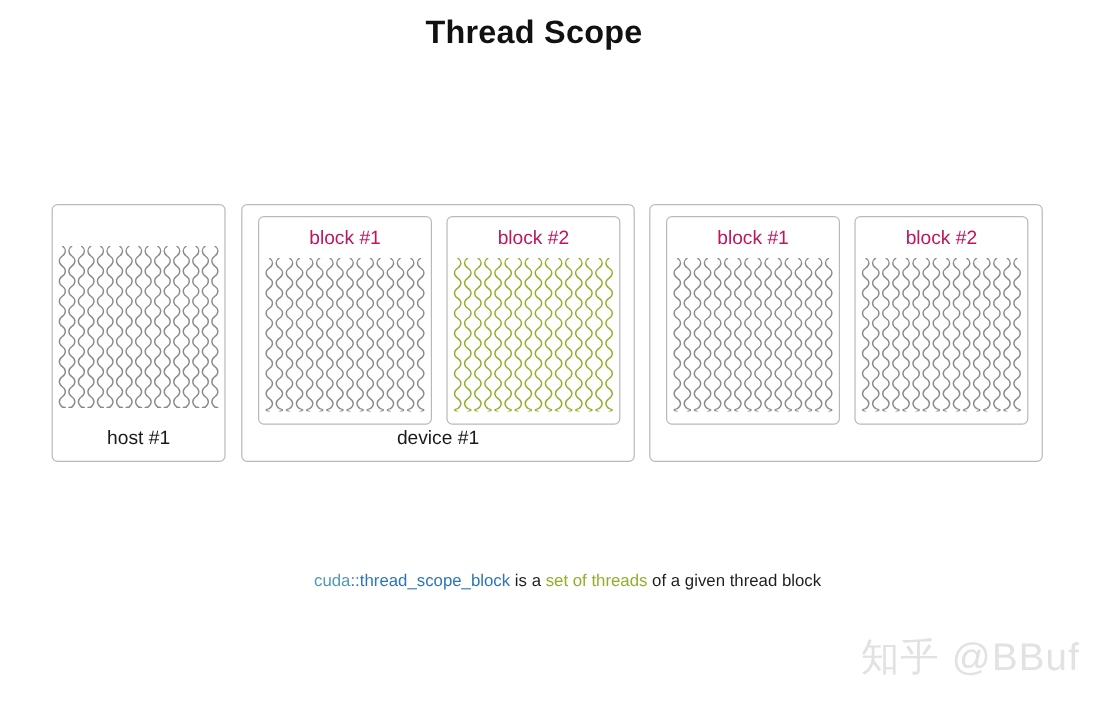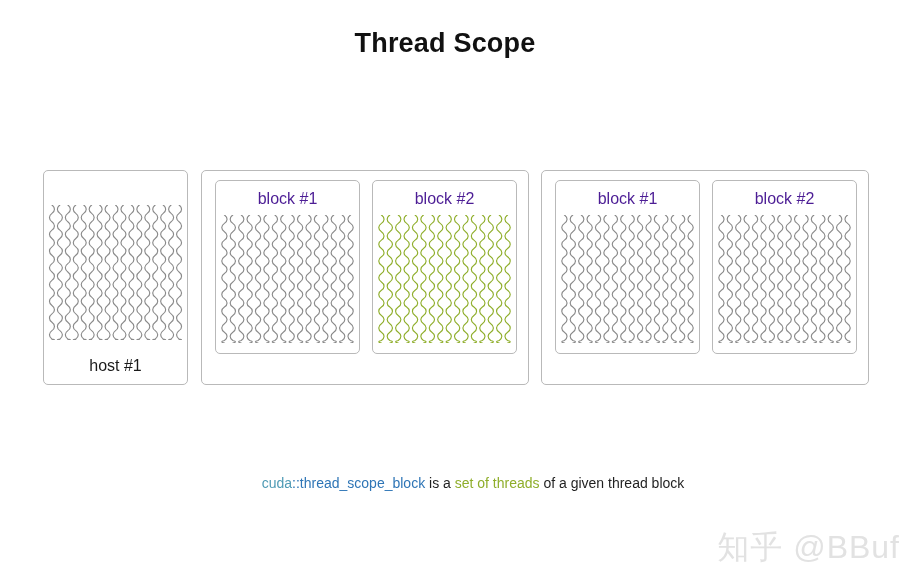--- a/index.html
+++ b/index.html
@@ -13,21 +13,21 @@
     position: relative;
     overflow: hidden;
     font-family: "Liberation Sans", sans-serif;
     color: #1a1a1a;
     -webkit-font-smoothing: antialiased;
   }
 
   
   .slide-title {
     position: absolute;
-    top: 28px;
+    top: 12px;
     left: 0;
     width: 890px;
     text-align: center;
     font-size: 27px;
     font-weight: bold;
     letter-spacing: 0.2px;
     color: #111111;
   }
 
   
@@ -70,21 +70,21 @@
     background: #ffffff;
   }
 
   .block-label {
     position: absolute;
     left: 0;
     right: 0;
     top: 8px;
     text-align: center;
     font-size: 16px;
-    color: #4c1d95;
+    color: #be185d;
     line-height: 20px;
   }
 
   
   .threads {
     position: absolute;
     left: 0;
     right: 0;
   }
   .threads svg { display: block; width: 100%; height: 100%; }
@@ -191,20 +191,21 @@
             <path d="M 70.00 0 C 67.06 2.34, 67.06 6.16, 70.00 8.50 C 72.94 10.84, 72.94 14.66, 70.00 17.00 C 67.06 19.34, 67.06 23.16, 70.00 25.50 C 72.94 27.84, 72.94 31.66, 70.00 34.00 C 67.06 36.34, 67.06 40.16, 70.00 42.50 C 72.94 44.84, 72.94 48.66, 70.00 51.00 C 67.06 53.34, 67.06 57.16, 70.00 59.50 C 72.94 61.84, 72.94 65.66, 70.00 68.00 C 67.06 70.34, 67.06 74.16, 70.00 76.50 C 72.94 78.84, 72.94 82.66, 70.00 85.00 C 67.06 87.34, 67.06 91.16, 70.00 93.50 C 72.94 95.84, 72.94 99.66, 70.00 102.00 C 67.06 104.34, 67.06 108.16, 70.00 110.50 C 72.94 112.84, 72.94 116.66, 70.00 119.00 C 67.06 121.34, 67.06 125.16, 70.00 127.50 C 72.94 128.19, 72.94 129.31, 70.00 130.00" fill="none" stroke="#8fae2b" stroke-width="1.15" stroke-linecap="round" vector-effect="non-scaling-stroke"></path>
             <path d="M 77.00 0 C 79.94 2.34, 79.94 6.16, 77.00 8.50 C 74.06 10.84, 74.06 14.66, 77.00 17.00 C 79.94 19.34, 79.94 23.16, 77.00 25.50 C 74.06 27.84, 74.06 31.66, 77.00 34.00 C 79.94 36.34, 79.94 40.16, 77.00 42.50 C 74.06 44.84, 74.06 48.66, 77.00 51.00 C 79.94 53.34, 79.94 57.16, 77.00 59.50 C 74.06 61.84, 74.06 65.66, 77.00 68.00 C 79.94 70.34, 79.94 74.16, 77.00 76.50 C 74.06 78.84, 74.06 82.66, 77.00 85.00 C 79.94 87.34, 79.94 91.16, 77.00 93.50 C 74.06 95.84, 74.06 99.66, 77.00 102.00 C 79.94 104.34, 79.94 108.16, 77.00 110.50 C 74.06 112.84, 74.06 116.66, 77.00 119.00 C 79.94 121.34, 79.94 125.16, 77.00 127.50 C 74.06 128.19, 74.06 129.31, 77.00 130.00" fill="none" stroke="#8fae2b" stroke-width="1.15" stroke-linecap="round" vector-effect="non-scaling-stroke"></path>
             <path d="M 84.00 0 C 81.06 2.34, 81.06 6.16, 84.00 8.50 C 86.94 10.84, 86.94 14.66, 84.00 17.00 C 81.06 19.34, 81.06 23.16, 84.00 25.50 C 86.94 27.84, 86.94 31.66, 84.00 34.00 C 81.06 36.34, 81.06 40.16, 84.00 42.50 C 86.94 44.84, 86.94 48.66, 84.00 51.00 C 81.06 53.34, 81.06 57.16, 84.00 59.50 C 86.94 61.84, 86.94 65.66, 84.00 68.00 C 81.06 70.34, 81.06 74.16, 84.00 76.50 C 86.94 78.84, 86.94 82.66, 84.00 85.00 C 81.06 87.34, 81.06 91.16, 84.00 93.50 C 86.94 95.84, 86.94 99.66, 84.00 102.00 C 81.06 104.34, 81.06 108.16, 84.00 110.50 C 86.94 112.84, 86.94 116.66, 84.00 119.00 C 81.06 121.34, 81.06 125.16, 84.00 127.50 C 86.94 128.19, 86.94 129.31, 84.00 130.00" fill="none" stroke="#8fae2b" stroke-width="1.15" stroke-linecap="round" vector-effect="non-scaling-stroke"></path>
             <path d="M 91.00 0 C 93.94 2.34, 93.94 6.16, 91.00 8.50 C 88.06 10.84, 88.06 14.66, 91.00 17.00 C 93.94 19.34, 93.94 23.16, 91.00 25.50 C 88.06 27.84, 88.06 31.66, 91.00 34.00 C 93.94 36.34, 93.94 40.16, 91.00 42.50 C 88.06 44.84, 88.06 48.66, 91.00 51.00 C 93.94 53.34, 93.94 57.16, 91.00 59.50 C 88.06 61.84, 88.06 65.66, 91.00 68.00 C 93.94 70.34, 93.94 74.16, 91.00 76.50 C 88.06 78.84, 88.06 82.66, 91.00 85.00 C 93.94 87.34, 93.94 91.16, 91.00 93.50 C 88.06 95.84, 88.06 99.66, 91.00 102.00 C 93.94 104.34, 93.94 108.16, 91.00 110.50 C 88.06 112.84, 88.06 116.66, 91.00 119.00 C 93.94 121.34, 93.94 125.16, 91.00 127.50 C 88.06 128.19, 88.06 129.31, 91.00 130.00" fill="none" stroke="#8fae2b" stroke-width="1.15" stroke-linecap="round" vector-effect="non-scaling-stroke"></path>
             <path d="M 98.00 0 C 95.06 2.34, 95.06 6.16, 98.00 8.50 C 100.94 10.84, 100.94 14.66, 98.00 17.00 C 95.06 19.34, 95.06 23.16, 98.00 25.50 C 100.94 27.84, 100.94 31.66, 98.00 34.00 C 95.06 36.34, 95.06 40.16, 98.00 42.50 C 100.94 44.84, 100.94 48.66, 98.00 51.00 C 95.06 53.34, 95.06 57.16, 98.00 59.50 C 100.94 61.84, 100.94 65.66, 98.00 68.00 C 95.06 70.34, 95.06 74.16, 98.00 76.50 C 100.94 78.84, 100.94 82.66, 98.00 85.00 C 95.06 87.34, 95.06 91.16, 98.00 93.50 C 100.94 95.84, 100.94 99.66, 98.00 102.00 C 95.06 104.34, 95.06 108.16, 98.00 110.50 C 100.94 112.84, 100.94 116.66, 98.00 119.00 C 95.06 121.34, 95.06 125.16, 98.00 127.50 C 100.94 128.19, 100.94 129.31, 98.00 130.00" fill="none" stroke="#8fae2b" stroke-width="1.15" stroke-linecap="round" vector-effect="non-scaling-stroke"></path>
             <path d="M 105.00 0 C 107.94 2.34, 107.94 6.16, 105.00 8.50 C 102.06 10.84, 102.06 14.66, 105.00 17.00 C 107.94 19.34, 107.94 23.16, 105.00 25.50 C 102.06 27.84, 102.06 31.66, 105.00 34.00 C 107.94 36.34, 107.94 40.16, 105.00 42.50 C 102.06 44.84, 102.06 48.66, 105.00 51.00 C 107.94 53.34, 107.94 57.16, 105.00 59.50 C 102.06 61.84, 102.06 65.66, 105.00 68.00 C 107.94 70.34, 107.94 74.16, 105.00 76.50 C 102.06 78.84, 102.06 82.66, 105.00 85.00 C 107.94 87.34, 107.94 91.16, 105.00 93.50 C 102.06 95.84, 102.06 99.66, 105.00 102.00 C 107.94 104.34, 107.94 108.16, 105.00 110.50 C 102.06 112.84, 102.06 116.66, 105.00 119.00 C 107.94 121.34, 107.94 125.16, 105.00 127.50 C 102.06 128.19, 102.06 129.31, 105.00 130.00" fill="none" stroke="#8fae2b" stroke-width="1.15" stroke-linecap="round" vector-effect="non-scaling-stroke"></path>
             <path d="M 112.00 0 C 109.06 2.34, 109.06 6.16, 112.00 8.50 C 114.94 10.84, 114.94 14.66, 112.00 17.00 C 109.06 19.34, 109.06 23.16, 112.00 25.50 C 114.94 27.84, 114.94 31.66, 112.00 34.00 C 109.06 36.34, 109.06 40.16, 112.00 42.50 C 114.94 44.84, 114.94 48.66, 112.00 51.00 C 109.06 53.34, 109.06 57.16, 112.00 59.50 C 114.94 61.84, 114.94 65.66, 112.00 68.00 C 109.06 70.34, 109.06 74.16, 112.00 76.50 C 114.94 78.84, 114.94 82.66, 112.00 85.00 C 109.06 87.34, 109.06 91.16, 112.00 93.50 C 114.94 95.84, 114.94 99.66, 112.00 102.00 C 109.06 104.34, 109.06 108.16, 112.00 110.50 C 114.94 112.84, 114.94 116.66, 112.00 119.00 C 109.06 121.34, 109.06 125.16, 112.00 127.50 C 114.94 128.19, 114.94 129.31, 112.00 130.00" fill="none" stroke="#8fae2b" stroke-width="1.15" stroke-linecap="round" vector-effect="non-scaling-stroke"></path>
           </svg>
         </div>
       </div>
+      <div class="outer-label">device #1</div>
     </div>
     <div class="outer-box" style="left: 541px; width: 328px;">
       <div class="block-box" style="left: 13px; width: 145px;">
         <div class="block-label">block #1</div>
         <div class="threads block-threads">
           <svg viewBox="0 0 119 130" preserveAspectRatio="none">
             <path d="M 7.00 0 C 9.94 2.34, 9.94 6.16, 7.00 8.50 C 4.06 10.84, 4.06 14.66, 7.00 17.00 C 9.94 19.34, 9.94 23.16, 7.00 25.50 C 4.06 27.84, 4.06 31.66, 7.00 34.00 C 9.94 36.34, 9.94 40.16, 7.00 42.50 C 4.06 44.84, 4.06 48.66, 7.00 51.00 C 9.94 53.34, 9.94 57.16, 7.00 59.50 C 4.06 61.84, 4.06 65.66, 7.00 68.00 C 9.94 70.34, 9.94 74.16, 7.00 76.50 C 4.06 78.84, 4.06 82.66, 7.00 85.00 C 9.94 87.34, 9.94 91.16, 7.00 93.50 C 4.06 95.84, 4.06 99.66, 7.00 102.00 C 9.94 104.34, 9.94 108.16, 7.00 110.50 C 4.06 112.84, 4.06 116.66, 7.00 119.00 C 9.94 121.34, 9.94 125.16, 7.00 127.50 C 4.06 128.19, 4.06 129.31, 7.00 130.00" fill="none" stroke="#8a8a8a" stroke-width="1.15" stroke-linecap="round" vector-effect="non-scaling-stroke"></path>
             <path d="M 14.00 0 C 11.06 2.34, 11.06 6.16, 14.00 8.50 C 16.94 10.84, 16.94 14.66, 14.00 17.00 C 11.06 19.34, 11.06 23.16, 14.00 25.50 C 16.94 27.84, 16.94 31.66, 14.00 34.00 C 11.06 36.34, 11.06 40.16, 14.00 42.50 C 16.94 44.84, 16.94 48.66, 14.00 51.00 C 11.06 53.34, 11.06 57.16, 14.00 59.50 C 16.94 61.84, 16.94 65.66, 14.00 68.00 C 11.06 70.34, 11.06 74.16, 14.00 76.50 C 16.94 78.84, 16.94 82.66, 14.00 85.00 C 11.06 87.34, 11.06 91.16, 14.00 93.50 C 16.94 95.84, 16.94 99.66, 14.00 102.00 C 11.06 104.34, 11.06 108.16, 14.00 110.50 C 16.94 112.84, 16.94 116.66, 14.00 119.00 C 11.06 121.34, 11.06 125.16, 14.00 127.50 C 16.94 128.19, 16.94 129.31, 14.00 130.00" fill="none" stroke="#8a8a8a" stroke-width="1.15" stroke-linecap="round" vector-effect="non-scaling-stroke"></path>
             <path d="M 21.00 0 C 23.94 2.34, 23.94 6.16, 21.00 8.50 C 18.06 10.84, 18.06 14.66, 21.00 17.00 C 23.94 19.34, 23.94 23.16, 21.00 25.50 C 18.06 27.84, 18.06 31.66, 21.00 34.00 C 23.94 36.34, 23.94 40.16, 21.00 42.50 C 18.06 44.84, 18.06 48.66, 21.00 51.00 C 23.94 53.34, 23.94 57.16, 21.00 59.50 C 18.06 61.84, 18.06 65.66, 21.00 68.00 C 23.94 70.34, 23.94 74.16, 21.00 76.50 C 18.06 78.84, 18.06 82.66, 21.00 85.00 C 23.94 87.34, 23.94 91.16, 21.00 93.50 C 18.06 95.84, 18.06 99.66, 21.00 102.00 C 23.94 104.34, 23.94 108.16, 21.00 110.50 C 18.06 112.84, 18.06 116.66, 21.00 119.00 C 23.94 121.34, 23.94 125.16, 21.00 127.50 C 18.06 128.19, 18.06 129.31, 21.00 130.00" fill="none" stroke="#8a8a8a" stroke-width="1.15" stroke-linecap="round" vector-effect="non-scaling-stroke"></path>
             <path d="M 28.00 0 C 25.06 2.34, 25.06 6.16, 28.00 8.50 C 30.94 10.84, 30.94 14.66, 28.00 17.00 C 25.06 19.34, 25.06 23.16, 28.00 25.50 C 30.94 27.84, 30.94 31.66, 28.00 34.00 C 25.06 36.34, 25.06 40.16, 28.00 42.50 C 30.94 44.84, 30.94 48.66, 28.00 51.00 C 25.06 53.34, 25.06 57.16, 28.00 59.50 C 30.94 61.84, 30.94 65.66, 28.00 68.00 C 25.06 70.34, 25.06 74.16, 28.00 76.50 C 30.94 78.84, 30.94 82.66, 28.00 85.00 C 25.06 87.34, 25.06 91.16, 28.00 93.50 C 30.94 95.84, 30.94 99.66, 28.00 102.00 C 25.06 104.34, 25.06 108.16, 28.00 110.50 C 30.94 112.84, 30.94 116.66, 28.00 119.00 C 25.06 121.34, 25.06 125.16, 28.00 127.50 C 30.94 128.19, 30.94 129.31, 28.00 130.00" fill="none" stroke="#8a8a8a" stroke-width="1.15" stroke-linecap="round" vector-effect="non-scaling-stroke"></path>

